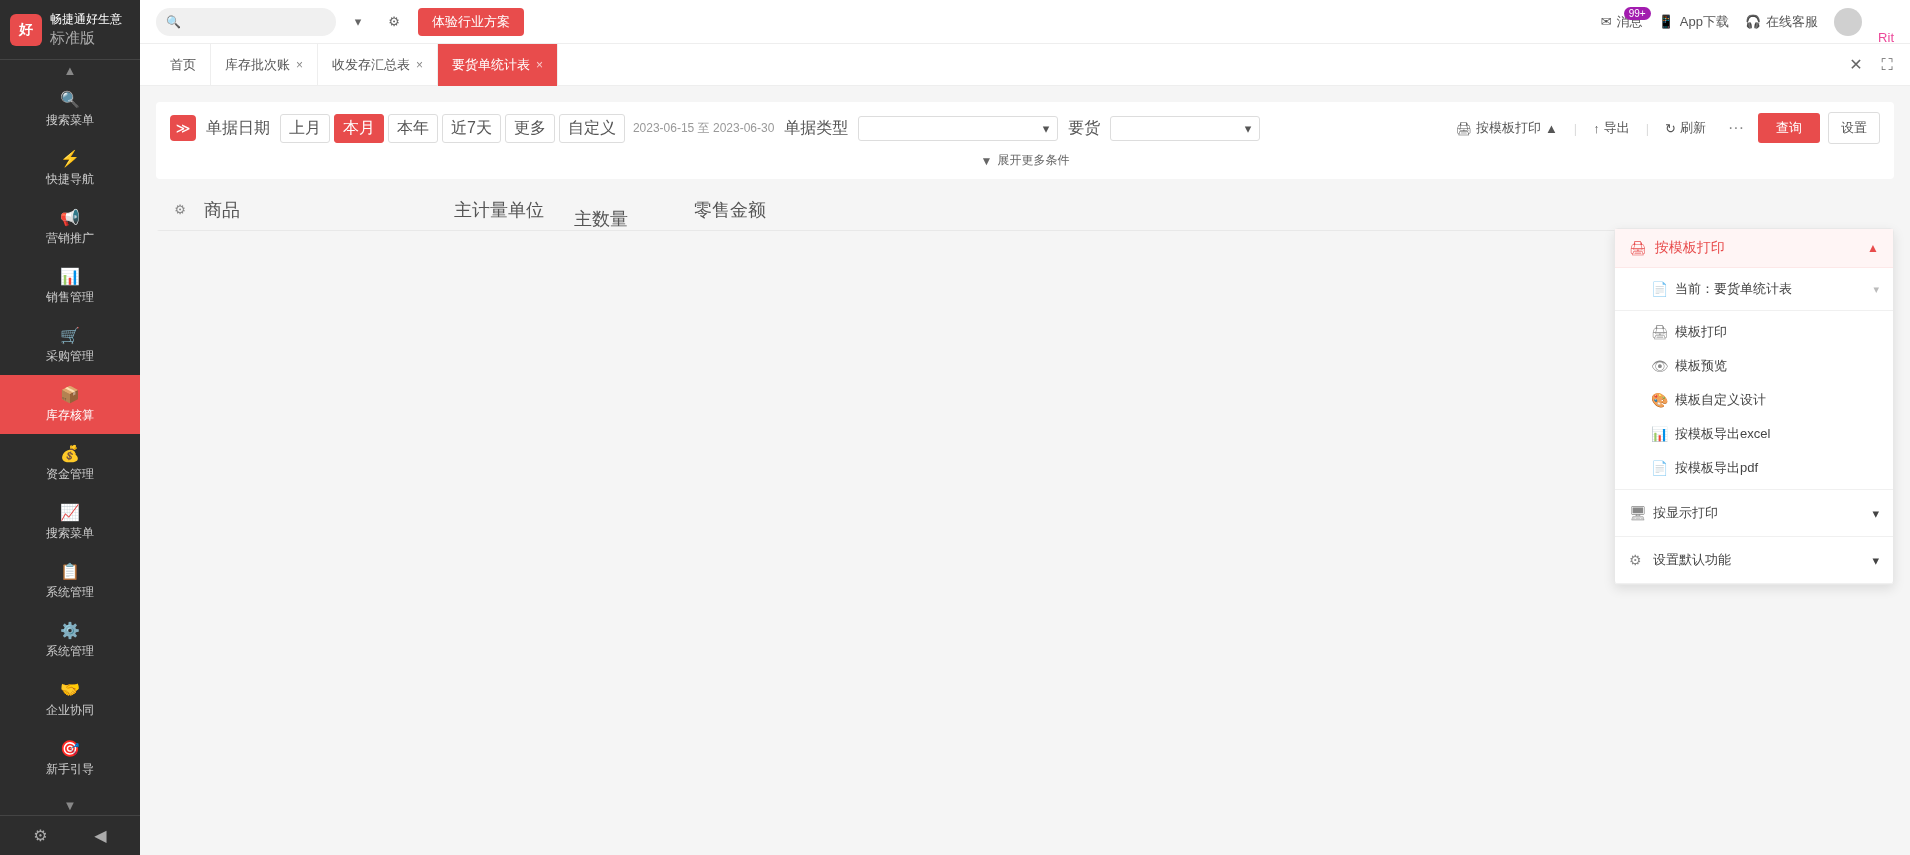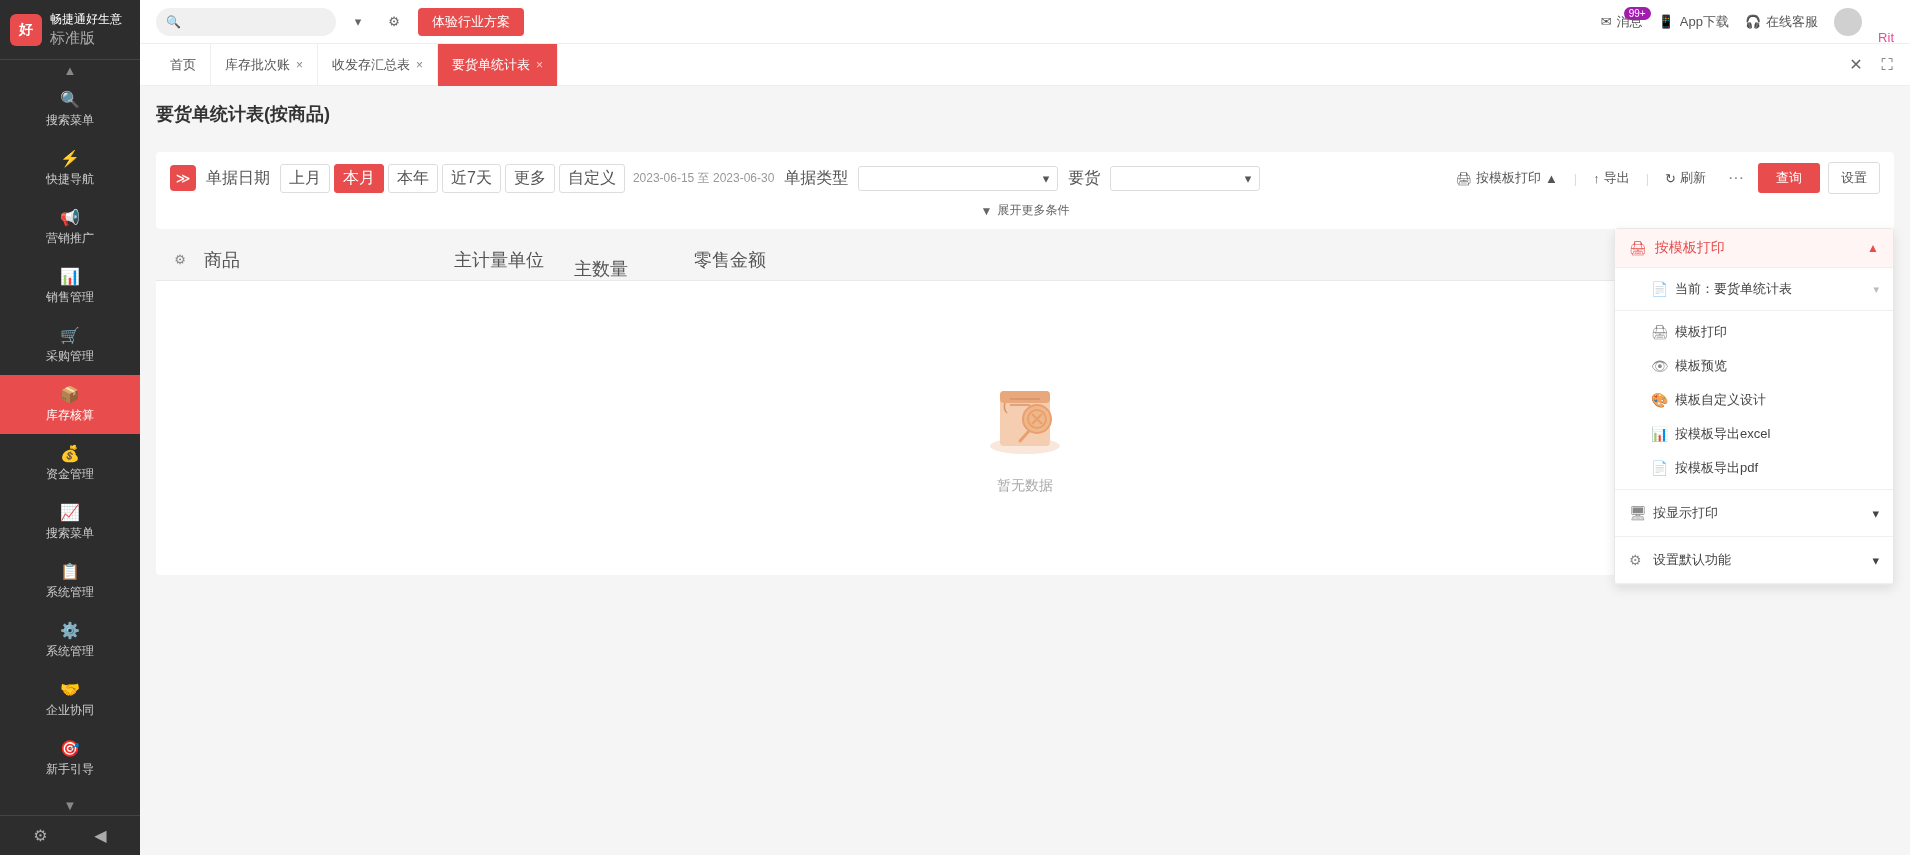--- a/index.html
+++ b/index.html
@@ -590,23 +590,20 @@
       <span>要货单统计表</span>
       <span class="tab-close">×</span>
     </div>
     <div class="tab-bar-right">
       <div class="tab-bar-btn">✕</div>
       <div class="tab-bar-btn">⛶</div>
     </div>
   </div>
 
   <div class="content">
-    <div class="content-header">
-      <div class="page-title">要货单统计表(按商品)</div>
-    </div>
 
     <div class="filter-bar">
       <div class="filter-row">
         <div class="filter-expand-btn">≫</div>
         <span class="filter-label">单据日期</span>
         <div class="date-btns">
           <button class="date-btn">上月</button>
           <button class="date-btn active">本月</button>
           <button class="date-btn">本年</button>
           <button class="date-btn">近7天</button>
@@ -657,37 +654,20 @@
 
     <div class="table-container">
       <div class="table-header">
         <div class="table-settings-btn">⚙</div>
         <div class="table-header-cell col-goods">商品</div>
         <div class="table-header-cell col-unit">主计量单位</div>
         <div class="table-header-cell col-qty">主数量</div>
         <div class="table-header-cell col-amount">零售金额</div>
       </div>
 
-      <div class="empty-state">
-        <svg class="empty-icon" viewBox="0 0 100 100" xmlns="http://www.w3.org/2000/svg">
-          <ellipse cx="50" cy="85" rx="35" ry="8" fill="#f5d0b8" opacity="0.5"></ellipse>
-          <rect x="25" y="30" width="50" height="55" rx="4" fill="#f5cdb0"></rect>
-          <rect x="25" y="30" width="50" height="12" rx="4" fill="#e8a87c"></rect>
-          <circle cx="62" cy="58" r="14" fill="#f0b888" stroke="#e8a070" stroke-width="2"></circle>
-          <line x1="54" y1="70" x2="45" y2="80" stroke="#e8a070" stroke-width="3" stroke-linecap="round"></line>
-          <circle cx="62" cy="58" r="9" fill="none" stroke="#e8a070" stroke-width="2"></circle>
-          <line x1="57" y1="53" x2="67" y2="63" stroke="#e8a070" stroke-width="2"></line>
-          <line x1="67" y1="53" x2="57" y2="63" stroke="#e8a070" stroke-width="2"></line>
-
-          <path d="M30 42 Q28 48 32 52" stroke="#d4956a" stroke-width="1.5" fill="none"></path>
-          <path d="M35 38 L65 38" stroke="#d4956a" stroke-width="1.5"></path>
-          <path d="M35 44 L55 44" stroke="#d4956a" stroke-width="1.5"></path>
-        </svg>
-        <span class="empty-text">暂无数据</span>
-      </div>
     </div>
 
     <div class="dropdown-menu">
       <div class="dropdown-header">
         <div class="dropdown-header-left">
           <span>🖨</span>
           <span>按模板打印</span>
         </div>
         <span class="dropdown-header-arrow">▲</span>
       </div>

